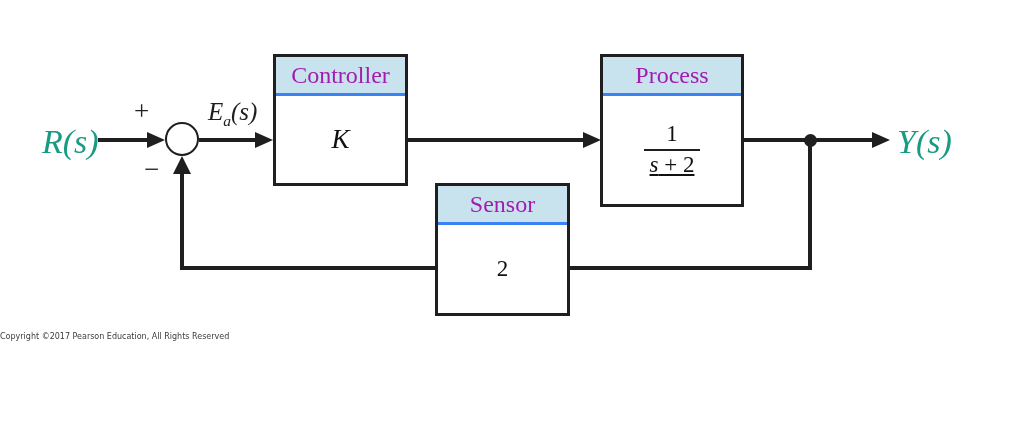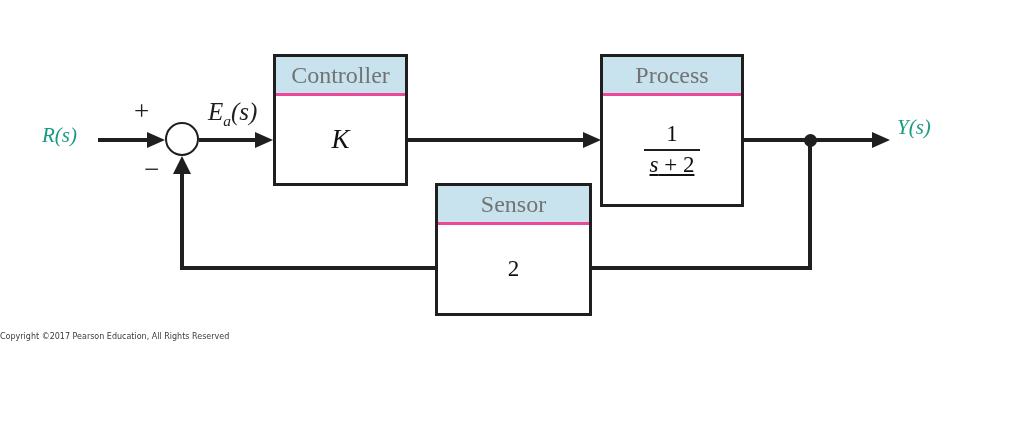--- a/index.html
+++ b/index.html
@@ -20,30 +20,30 @@
     border-left:18px solid var(--signal,#1f1f1f);}
   .arr-up{position:absolute;width:0;height:0;
     border-left:9px solid transparent;border-right:9px solid transparent;
     border-bottom:18px solid var(--signal,#1f1f1f);}
   
   .sumcircle{position:absolute;width:34px;height:34px;border-radius:50%;
     border:2.5px solid var(--signal,#1f1f1f);background:#fff;box-sizing:border-box;}
   .dot{position:absolute;width:13px;height:13px;border-radius:50%;
     background:var(--signal,#1f1f1f);}
   
-  .siglabel{position:absolute;font-style:italic;font-size:21px;color:var(--teal,#199a83);white-space:nowrap;}
+  .siglabel{position:absolute;font-style:italic;font-size:34px;color:var(--teal,#199a83);white-space:nowrap;}
   .errlabel{position:absolute;font-style:italic;font-size:25px;color:#1f1f1f;white-space:nowrap;text-align:right;}
   .errlabel sub{font-size:0.62em;font-style:italic;}
   .sign{position:absolute;font-size:27px;color:#1f1f1f;line-height:1;}
   
   .block{position:absolute;border:3px solid #1f1f1f;background:#fff;
     box-sizing:border-box;display:flex;flex-direction:column;}
-  .block-header{height:36px;flex:0 0 36px;border-bottom:3px solid #ec4899;
+  .block-header{height:36px;flex:0 0 36px;border-bottom:3px solid #3b82f6;
     background:var(--headerfill,#c8e3ee);display:flex;align-items:center;justify-content:center;
-    font-size:24px;color:#737373;}
+    font-size:24px;color:#a21caf;}
   .block-body{flex:1;display:flex;align-items:center;justify-content:center;}
   .gain{font-style:italic;font-size:27px;color:#111;}
   .frac{display:inline-block;text-align:center;font-size:23px;color:#111;line-height:1.25;}
   .frac .num{display:block;padding:0 6px;}
   .frac .den{display:block;border-top:2px solid #1f1f1f;padding:0 6px;text-decoration:underline;}
   .var{font-style:italic;}
   
   .copyright{position:absolute;left:0;top:332px;width:1010px;text-align:left;
     font-family:"DejaVu Sans", sans-serif;font-size:8px;color:#3b3b3b;}
 </style>
@@ -82,29 +82,29 @@
       <span class="frac">
           <span class="num">1</span>
           <span class="den"><span class="var">s</span><span> + 2</span></span>
         </span>
     </div>
   </div>
 
   <div class="hline" style="left:743px;top:138px;width:130px"></div>
   <div class="dot" style="left:804px;top:134px"></div>
   <div class="arr-right" style="left:872px;top:132px"></div>
-  <span class="siglabel" style="left:897px;top:115px">Y(s)</span>
+  <span class="siglabel" style="left:897px;top:123px">Y(s)</span>
 
   <div class="vline" style="left:808px;top:140px;height:130px"></div>
   <div class="hline" style="left:570px;top:266px;width:242px"></div>
   <div class="hline" style="left:180px;top:266px;width:255px"></div>
   <div class="vline" style="left:180px;top:172px;height:98px"></div>
   <div class="arr-up" style="left:173px;top:156px"></div>
 
-  <div class="block" style="left:435px;top:183px;width:157px;height:133px">
+  <div class="block" style="left:435px;top:183px;width:135px;height:133px">
     <div class="block-header">Sensor</div>
     <div class="block-body">
       <span class="frac">
           <span class="num">2</span>
         </span>
     </div>
   </div>
 
   <div class="copyright">Copyright ©2017 Pearson Education, All Rights Reserved</div>
 

